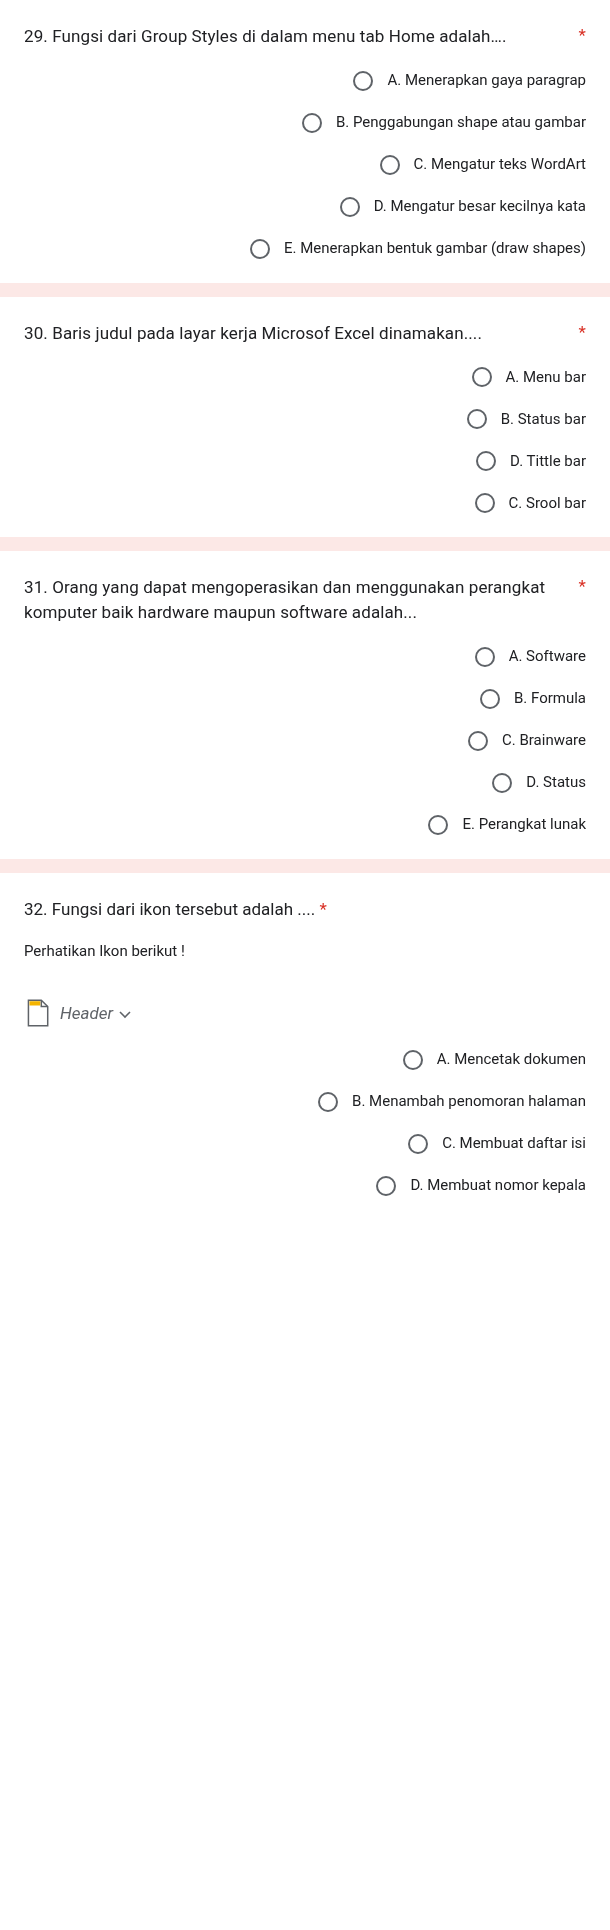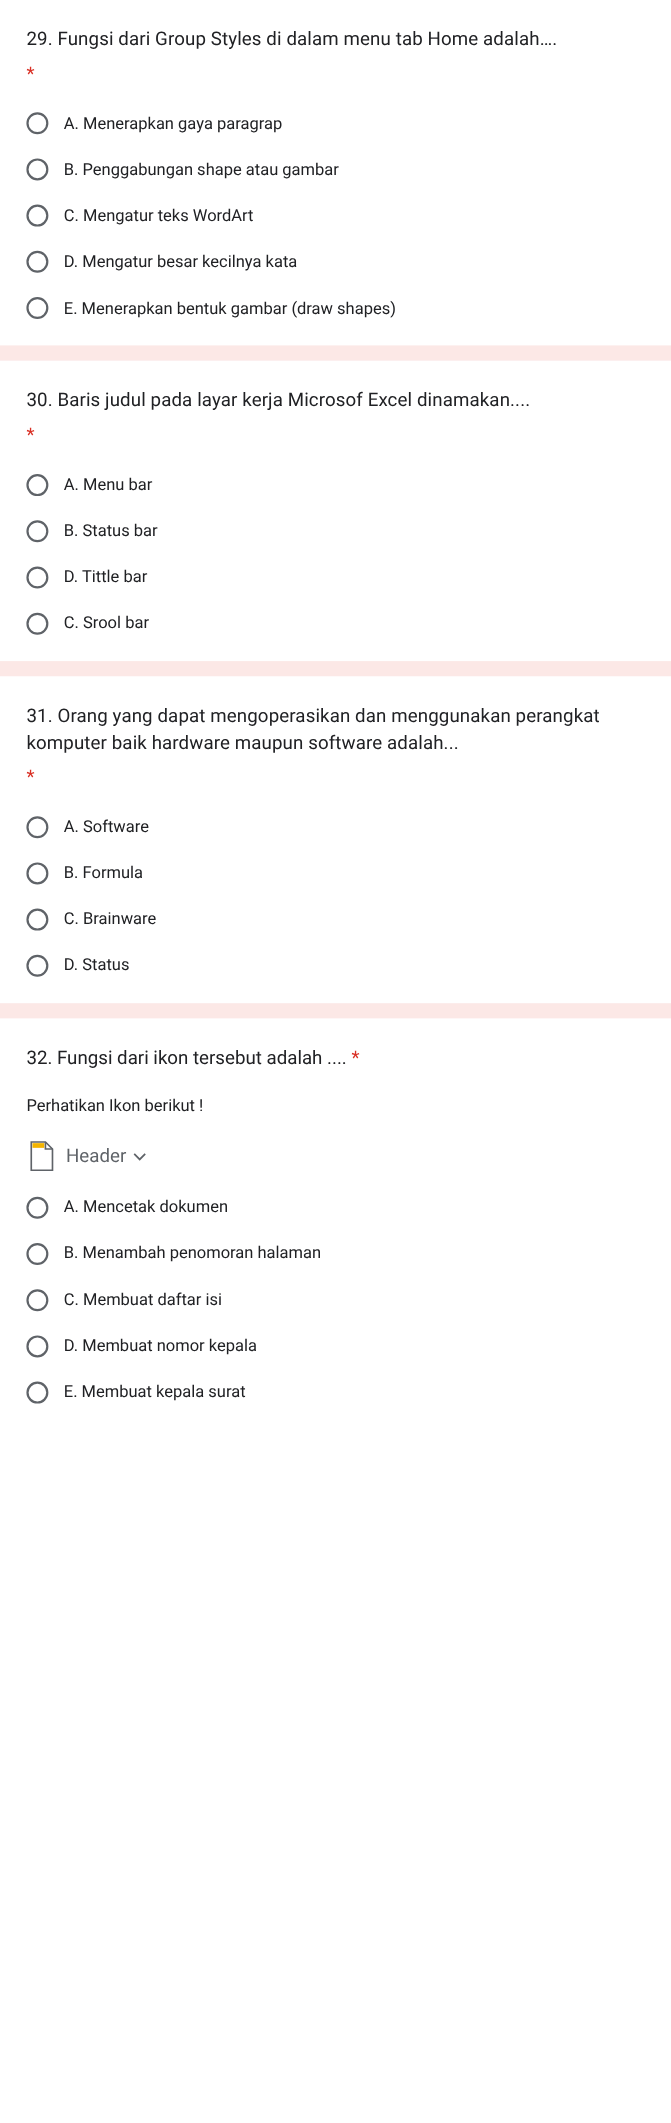--- a/index.html
+++ b/index.html
@@ -20,40 +20,40 @@
   }
   .question-title {
     font-size: 17px;
     line-height: 1.45;
     color: #202124;
     letter-spacing: 0.1px;
     margin-bottom: 6px;
     display: flex;
     align-items: flex-start;
     gap: 8px;
-    flex-direction: column;
   }
   .question-title .qtext { flex: 1; }
   .required-star {
     color: #d93025;
     font-size: 17px;
     line-height: 1.4;
     white-space: nowrap;
   }
   .subtitle {
     font-size: 15px;
     color: #202124;
     margin-bottom: 2px;
     margin-top: 21px;
   }
   .options {
     margin-top: 22px;
     display: flex;
     flex-direction: column;
     gap: 22px;
+    align-items: flex-end;
   }
   .option-row {
     display: flex;
     align-items: center;
     gap: 14px;
     cursor: pointer;
   }
   .radio {
     width: 20px;
     height: 20px;
@@ -63,21 +63,22 @@
   }
   .option-label {
     font-size: 15px;
     color: #202124;
     line-height: 1.3;
   }
   .icon-block {
     display: flex;
     align-items: center;
     gap: 10px;
-    margin: 22px 0 4px 0;
+    margin: 38px 0 4px 0;
+    font-style: italic;
   }
   .header-icon {
     width: 26px;
     height: 30px;
     flex-shrink: 0;
   }
   .header-label {
     font-size: 17px;
     color: #5f6368;
   }
@@ -165,20 +166,24 @@
       <div class="radio"></div>
       <span class="option-label">B. Formula</span>
     </div>
     <div class="option-row">
       <div class="radio"></div>
       <span class="option-label">C. Brainware</span>
     </div>
     <div class="option-row">
       <div class="radio"></div>
       <span class="option-label">D. Status</span>
+    </div>
+    <div class="option-row">
+      <div class="radio"></div>
+      <span class="option-label">E. Perangkat lunak</span>
     </div>
   </div>
 </div>
 
 <div class="divider"></div>
 
 <div class="question-card">
   <div style="font-size:17px;line-height:1.45;">
     <span>32. Fungsi dari ikon tersebut adalah ....</span>
     <span class="inline-star">*</span>
@@ -209,18 +214,14 @@
       <span class="option-label">B. Menambah penomoran halaman</span>
     </div>
     <div class="option-row">
       <div class="radio"></div>
       <span class="option-label">C. Membuat daftar isi</span>
     </div>
     <div class="option-row">
       <div class="radio"></div>
       <span class="option-label">D. Membuat nomor kepala</span>
     </div>
-    <div class="option-row">
-      <div class="radio"></div>
-      <span class="option-label">E. Membuat kepala surat</span>
-    </div>
   </div>
 </div>
 
 </body></html>

